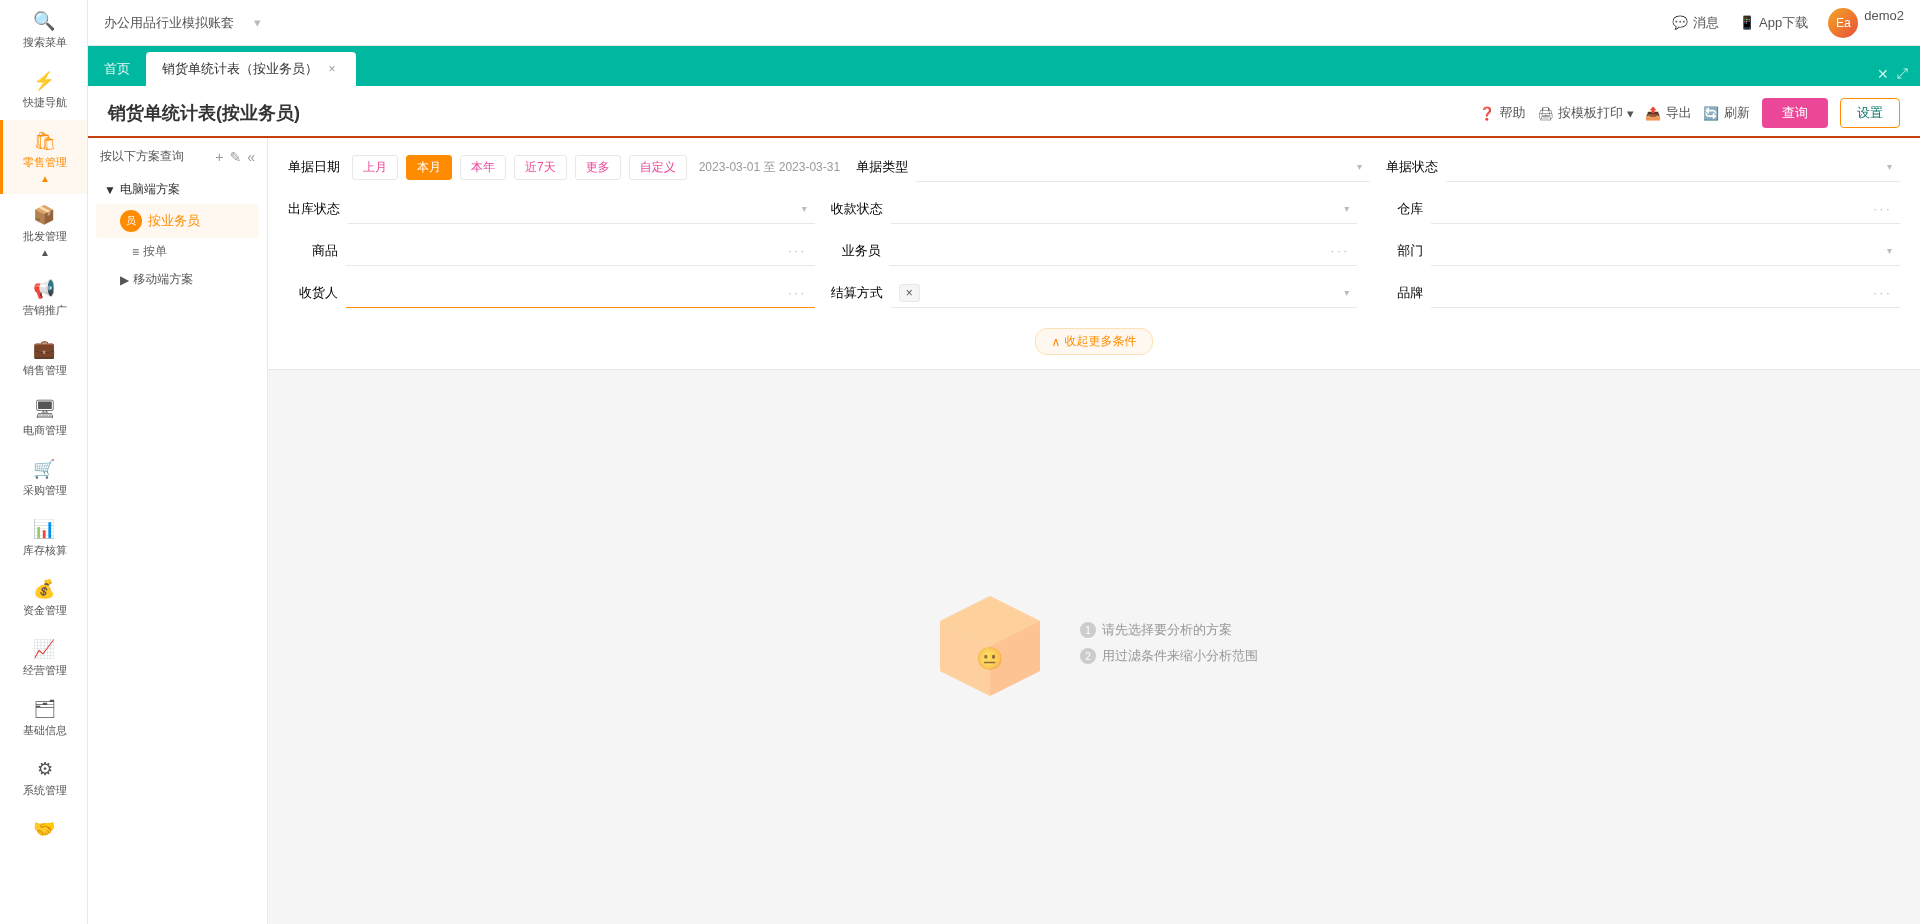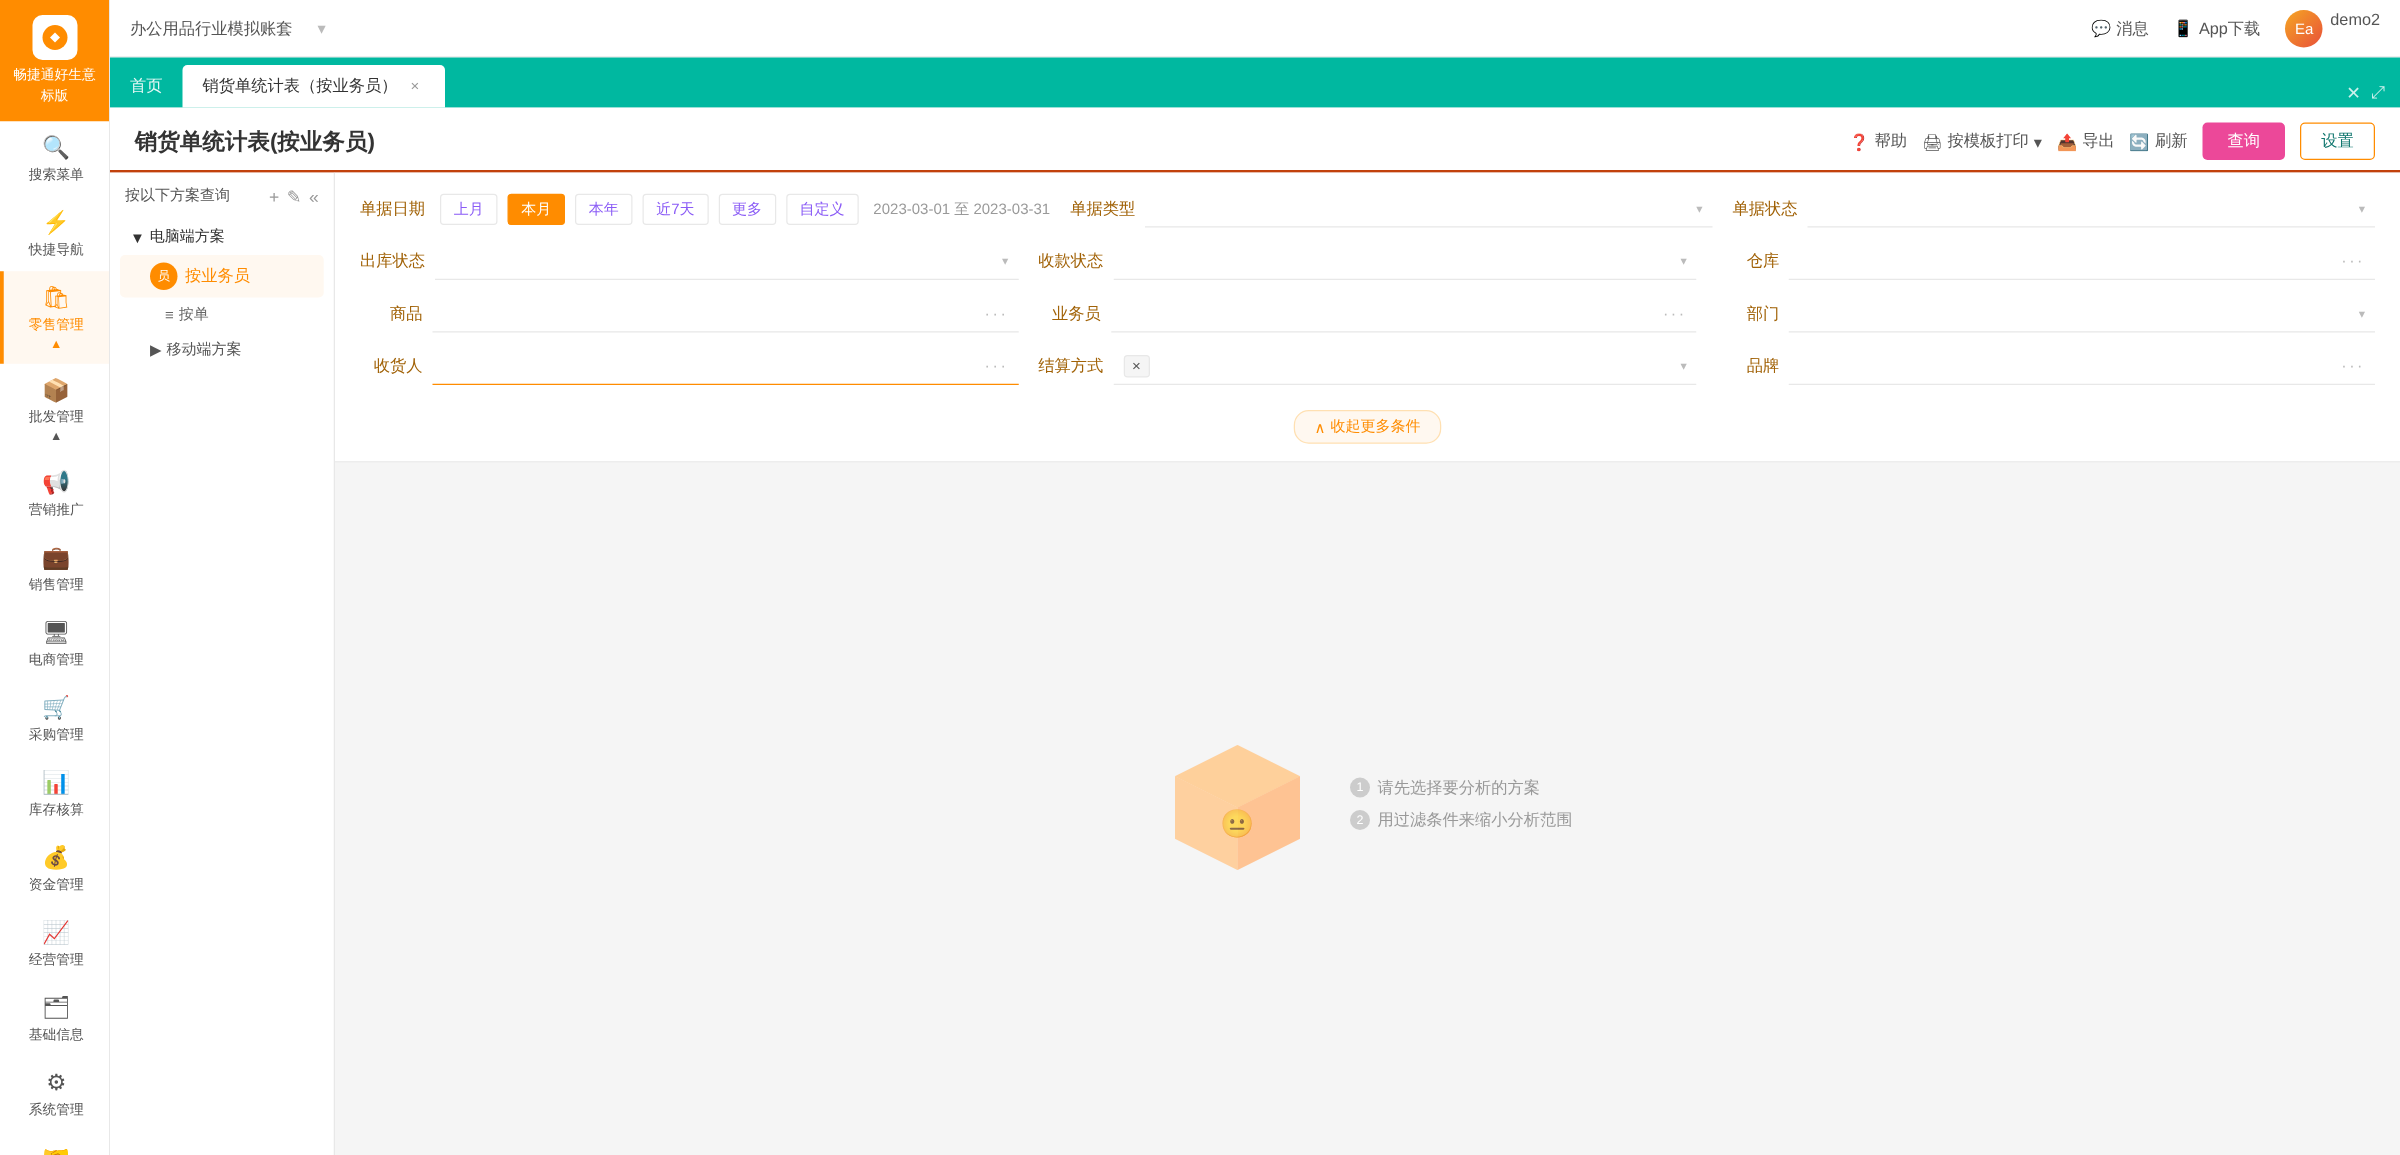--- a/index.html
+++ b/index.html
@@ -335,21 +335,21 @@
     }
     .filter-row:last-child { margin-bottom: 0; }
     .filter-field {
       display: flex;
       align-items: center;
       gap: 8px;
       flex: 1;
       min-width: 0;
     }
     .filter-label {
-      color: #a16207;
+      color: #000000;
       font-size: 13px;
       white-space: nowrap;
       min-width: 50px;
       text-align: right;
     }
     .filter-control {
       flex: 1;
       min-width: 0;
       height: 30px;
       border: none;
@@ -371,21 +371,21 @@
       display: flex;
       align-items: center;
       gap: 8px;
     }
     .date-btn {
       padding: 3px 10px;
       border: 1px solid #e8e8e8;
       border-radius: 3px;
       cursor: pointer;
       font-size: 12px;
-      color: #8b5cf6;
+      color: #ec4899;
       background: #fff;
     }
     .date-btn.active {
       background: #ff8c00;
       color: #fff;
       border-color: #ff8c00;
     }
     .date-range {
       font-size: 12px;
       color: #999;
@@ -452,30 +452,20 @@
       border-radius: 3px;
       padding: 1px 6px;
       font-size: 12px;
       color: #555;
     }
   </style>
 </head>
 <body>
 
 <div class="sidebar">
-  <div class="sidebar-logo">
-    <div class="logo-icon">
-      <svg viewBox="0 0 24 24" fill="none">
-        <circle cx="12" cy="12" r="10" fill="#ff8c00"></circle>
-        <path d="M8 12 L12 8 L16 12 L12 16 Z" fill="#fff"></path>
-      </svg>
-    </div>
-    <span style="white-space:pre-line; font-size:11px; line-height:1.5;">畅捷通好生意
-标版</span>
-  </div>
 
   <div class="sidebar-item">
     <span class="icon">🔍</span>
     <span class="label">搜索菜单</span>
   </div>
 
   <div class="sidebar-item">
     <span class="icon">⚡</span>
     <span class="label">快捷导航</span>
   </div>

